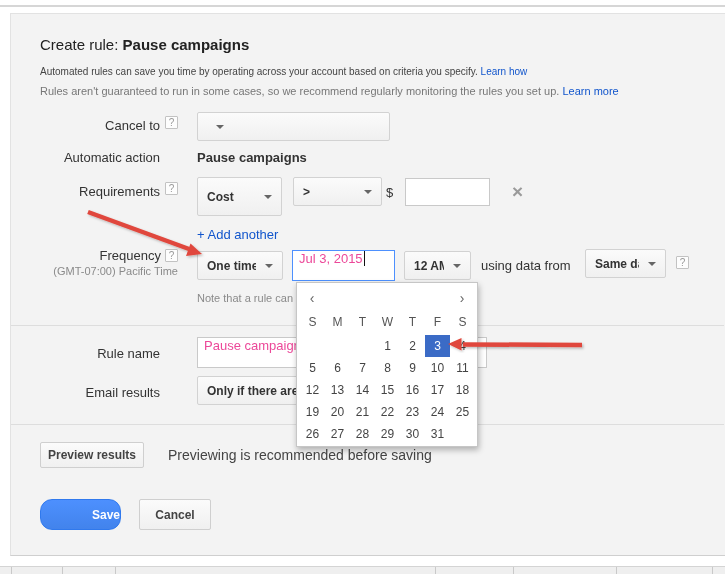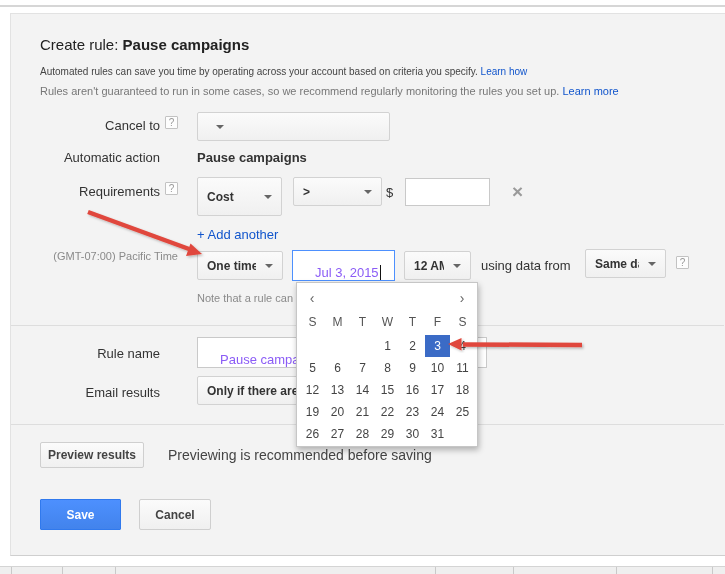--- a/index.html
+++ b/index.html
@@ -35,41 +35,41 @@
     font-size:12px; font-weight:bold; color:#333; padding:0 9px; cursor:pointer; overflow:hidden;
   }
   .dd .lbl { white-space:nowrap; overflow:hidden; }
   .arr {
     width:0; height:0; border-left:4px solid transparent; border-right:4px solid transparent;
     border-top:4px solid #666; margin-left:9px; flex:none;
   }
 
   .tinput {
     position:absolute; background:#fff; border:1px solid #c9c9c9;
-    font-size:13px; color:#8b5cf6; display:flex; align-items:flex-end; padding:0 22px; white-space:nowrap; overflow:hidden;
+    font-size:13px; color:#ec4899; display:flex; align-items:flex-start; padding:0 6px; white-space:nowrap; overflow:hidden;
   }
   .tinput.focused { border-color:var(--focus,#4d90fe); }
   .caret { display:inline-block; width:1px; height:15px; background:#111; margin-left:1px; flex:none; }
 
   .close-x { position:absolute; font-size:19px; font-weight:bold; color:#9a9a9a; cursor:pointer; line-height:1; }
   .link13 { position:absolute; font-size:13px; }
   .plain13 { position:absolute; font-size:13px; color:#333; white-space:nowrap; }
   .gnote { position:absolute; font-size:11px; color:#8a8a8a; white-space:nowrap; }
   .tz { font-size:11px; color:#8a8a8a; margin-top:2px; }
 
   .divider { position:absolute; left:11px; width:713px; height:1px; background:#ddd; }
 
   .btn {
     position:absolute; display:flex; align-items:center; justify-content:center;
     background:linear-gradient(#fbfbfb,#f0f0f0); border:1px solid #cfcfcf; border-radius:2px;
     font-size:12px; font-weight:bold; color:#444; cursor:pointer;
   }
   .btn-save {
-    position:absolute; display:flex; align-items:center; justify-content:center;
-    background:linear-gradient(var(--accent,#4d90fe),#4283ec); border:1px solid #3079ed; border-radius:1px;
+    position:absolute; display:flex; align-items:center; justify-content:flex-end;
+    background:linear-gradient(var(--accent,#4d90fe),#4283ec); border:1px solid #3079ed; border-radius:12px;
     font-size:12px; font-weight:bold; color:#fff; cursor:pointer;
   }
   .preview-note { position:absolute; font-size:14px; color:#444; white-space:nowrap; }
 
   
   .calendar {
     position:absolute; left:296px; top:282px; width:182px; height:165px;
     background:#fff; border:1px solid #c6c6c6; box-shadow:1px 3px 6px rgba(0,0,0,.28); z-index:10;
   }
   .cal-head { position:absolute; left:0; top:7px; width:100%; height:18px; font-size:13px; color:#333; }
@@ -135,20 +135,23 @@
 </div>
 <div class="plain13" style="left:386px;top:185px">$</div>
 <div class="tinput" style="left:405px;top:178px;width:85px;height:28px">
   <span></span>
 </div>
 <span class="close-x" style="left:512px;top:182px">×</span>
 
 <a class="link13" style="left:197px;top:227px">+ Add another</a>
 
 <div style="position:absolute;left:0;top:248px;width:178px;text-align:right">
+  <div style="font-size:13px;color:#333">
+    <span>Frequency</span><span class="help inline">?</span>
+  </div>
   <div class="tz">(GMT-07:00) Pacific Time</div>
 </div>
 <div class="dd" style="left:197px;top:251px;width:86px;height:29px">
   <span class="lbl">One time</span>
   <span class="arr"></span>
 </div>
 <div class="tinput focused" style="left:292px;top:250px;width:103px;height:31px">
   <span>Jul 3, 2015</span>
     <span class="caret"></span>
 </div>

